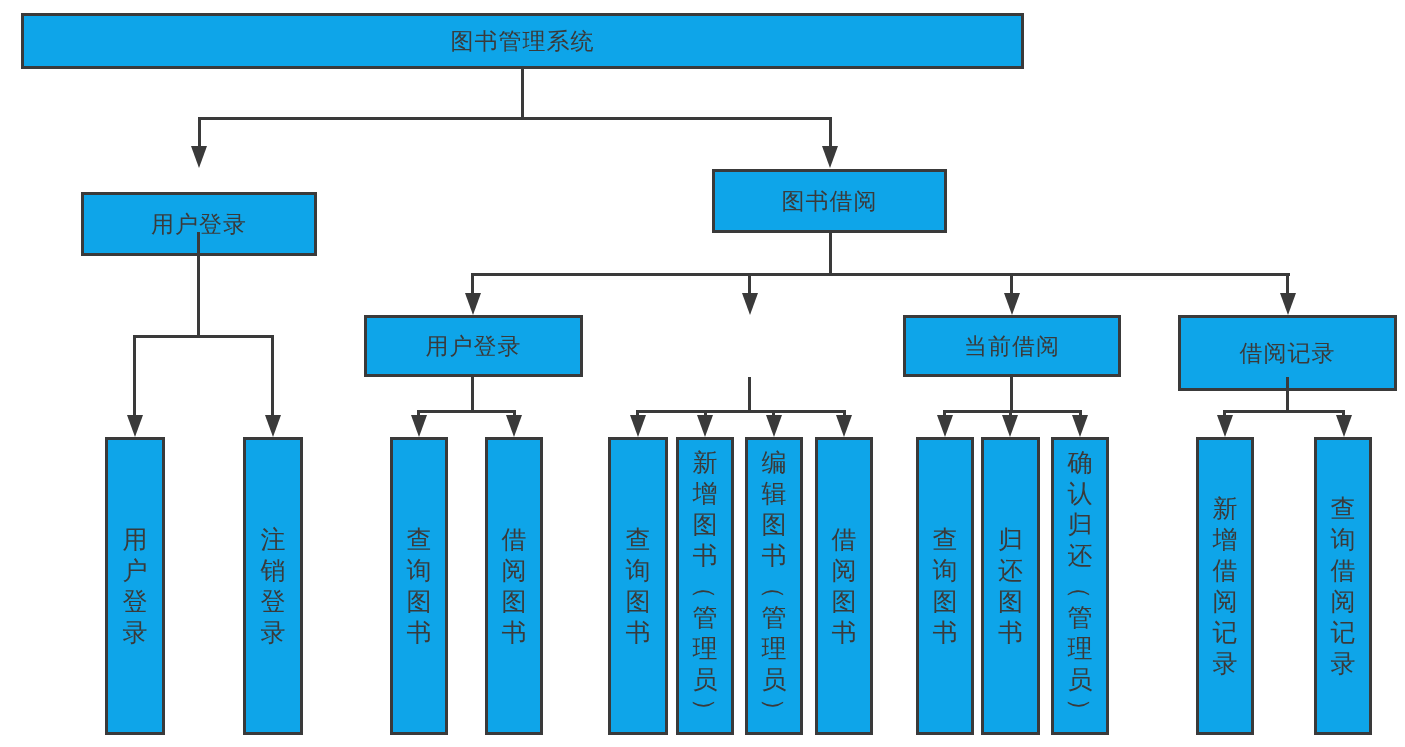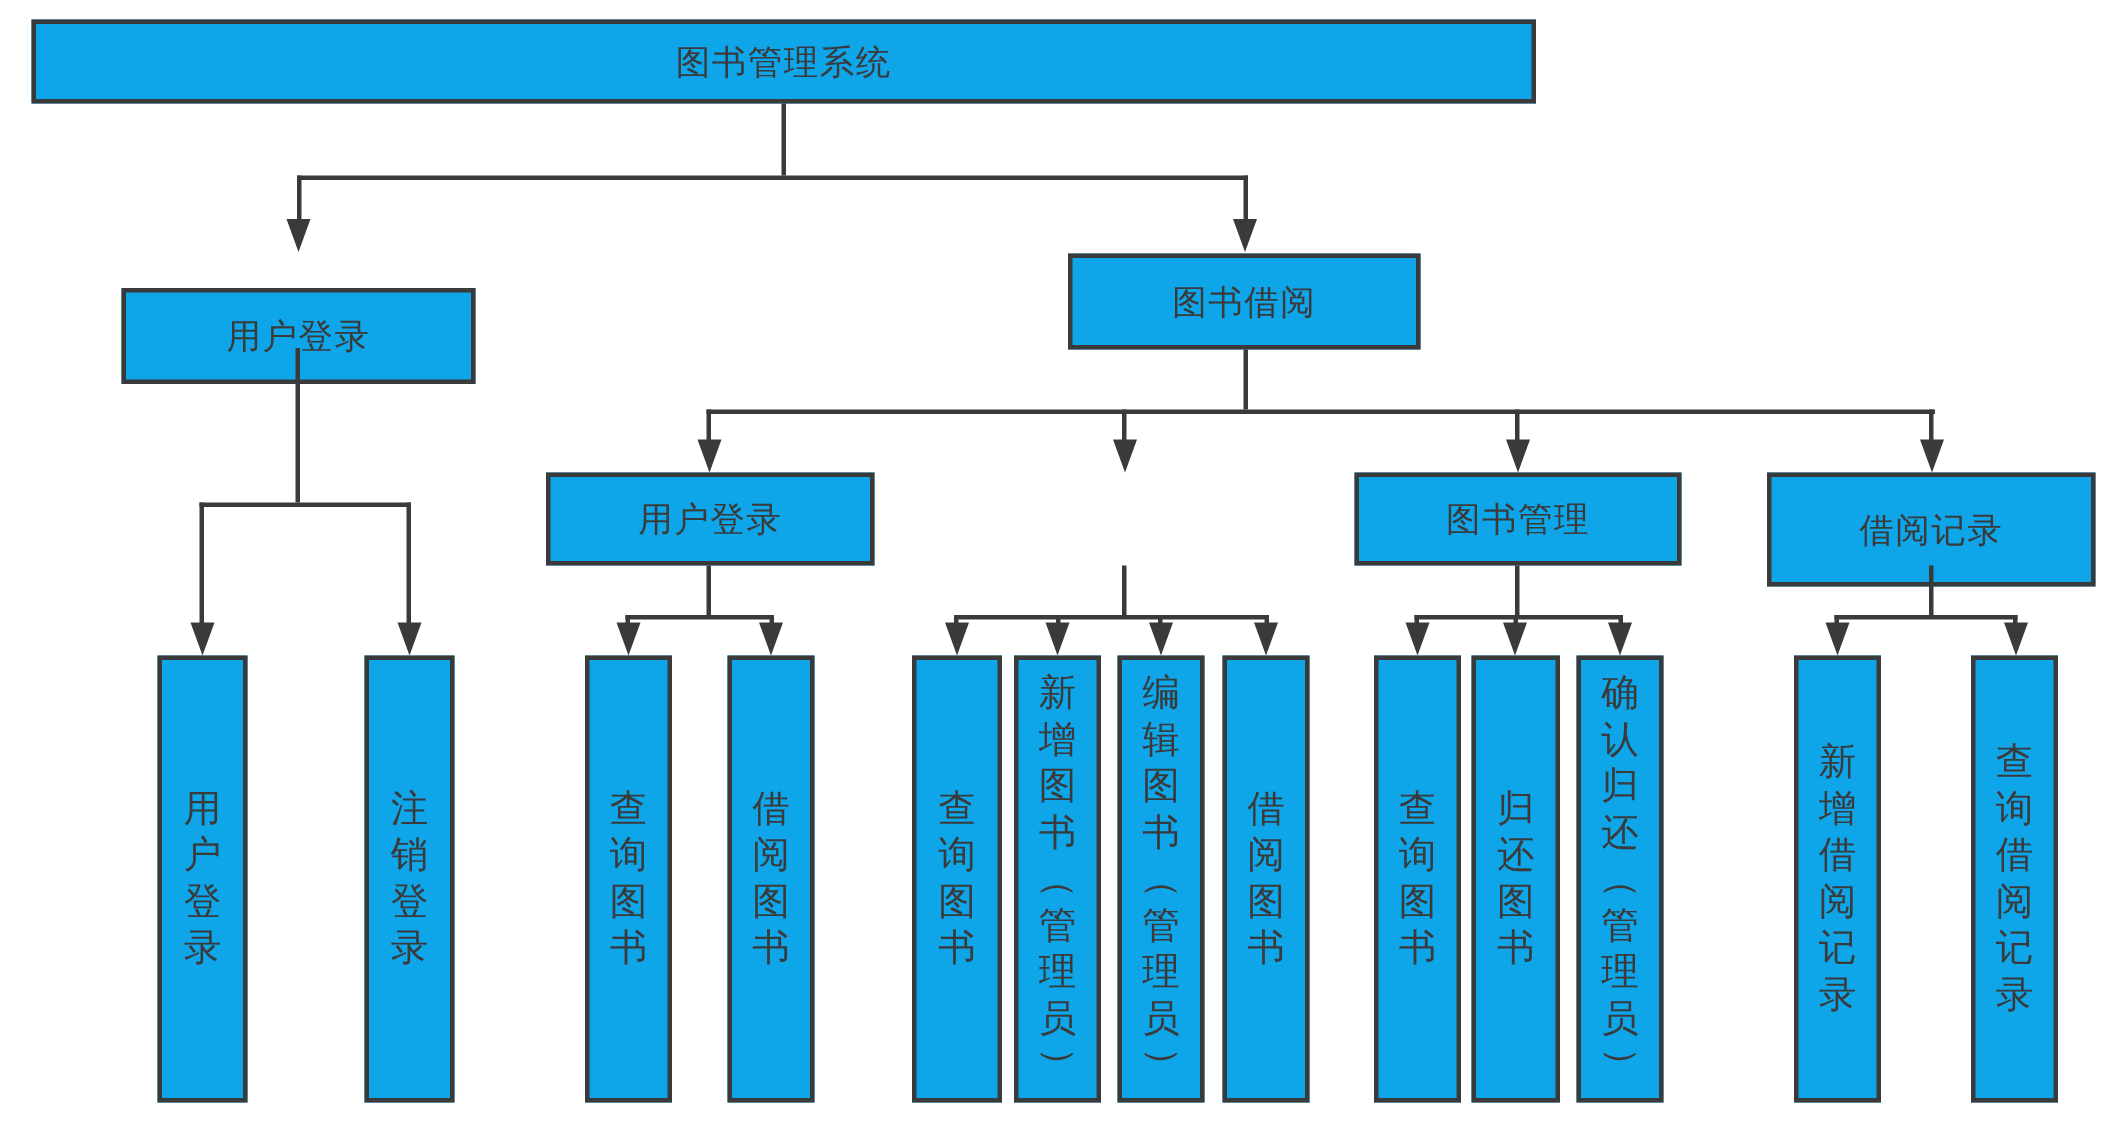--- a/index.html
+++ b/index.html
@@ -46,21 +46,21 @@
   <div class="node hnode" style="left:712px; top:169px; width:235px; height:64px;">
     <span>图书借阅</span>
   </div>
 
   <div class="node hnode" style="left:364px; top:315px; width:219px; height:62px;">
     <span>用户登录</span>
   </div>
 
 
   <div class="node hnode" style="left:903px; top:315px; width:218px; height:62px;">
-    <span>图书管理</span>
+    <span>当前借阅</span>
   </div>
 
   <div class="node hnode" style="left:1178px; top:315px; width:219px; height:76px;">
     <span>借阅记录</span>
   </div>
 
   <div class="node leaf" style="left:105px; top:437px; width:60px; height:298px;">
     <span class="vlabel">
         <span class="vchar">用</span>
         <span class="vchar">户</span>

